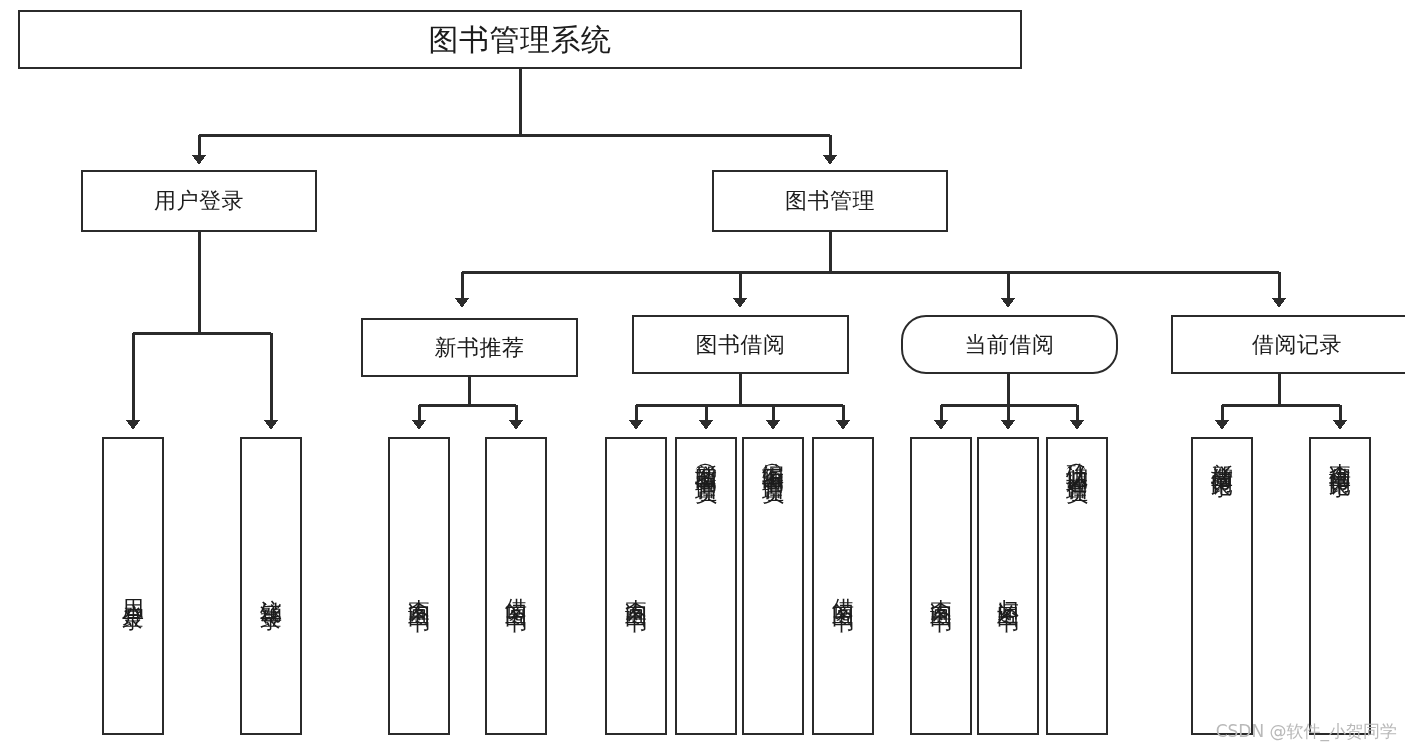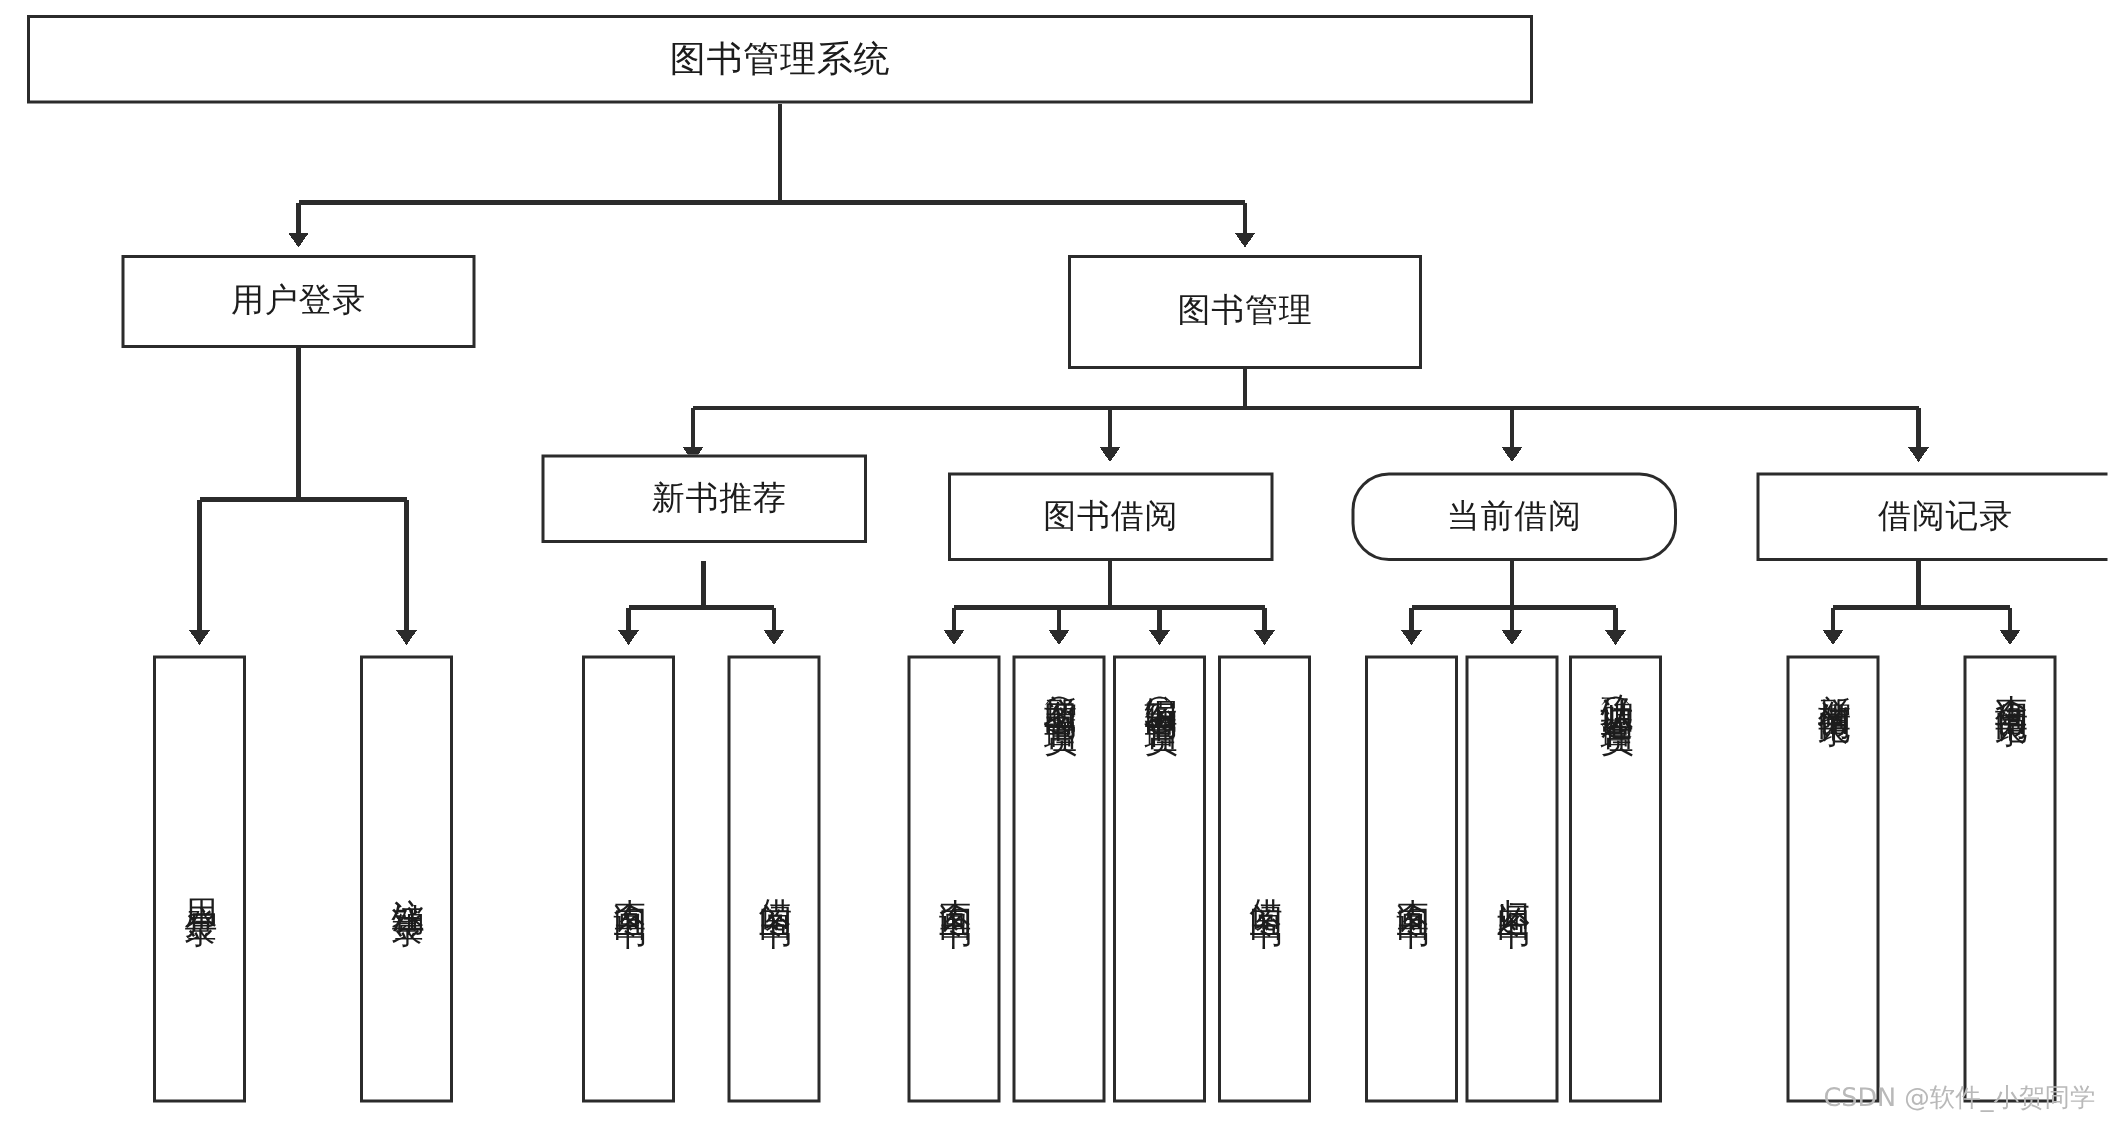--- a/index.html
+++ b/index.html
@@ -25,21 +25,21 @@
     display:block;
     line-height:1.18;
     letter-spacing:0.5px;
     white-space:nowrap;
   }
   
   .h-node .lbl{
     font-size:22px;
     writing-mode:horizontal-tb;
   }
-  .root .lbl{font-size:24px;}
+  .root .lbl{font-size:30px;}
   
   .v-node{
     align-items:flex-start;
     justify-content:center;
     padding-top:6px;
   }
   .v-node .lbl{
     writing-mode:vertical-rl;
     text-orientation:upright;
     font-size:22px;
@@ -116,25 +116,25 @@
 </svg>
 
 <div class="node h-node root" style="left:18px;top:10px;width:1004px;height:59px;">
   <span class="lbl">图书管理系统</span>
 </div>
 
 <div class="node h-node" style="left:81px;top:170px;width:236px;height:62px;">
   <span class="lbl">用户登录</span>
 </div>
 
-<div class="node h-node" style="left:712px;top:170px;width:236px;height:76px;">
+<div class="node h-node" style="left:712px;top:170px;width:236px;height:62px;">
   <span class="lbl">图书管理</span>
 </div>
 
-<div class="node h-node" style="left:361px;top:303px;width:217px;height:59px;padding-left:20px;">
+<div class="node h-node" style="left:361px;top:318px;width:217px;height:59px;padding-left:20px;">
   <span class="lbl">新书推荐</span>
 </div>
 
 <div class="node h-node" style="left:632px;top:315px;width:217px;height:59px;">
   <span class="lbl">图书借阅</span>
 </div>
 
 <div class="node h-node" style="left:901px;top:315px;width:217px;height:59px;border-radius:25px;">
   <span class="lbl">当前借阅</span>
 </div>

